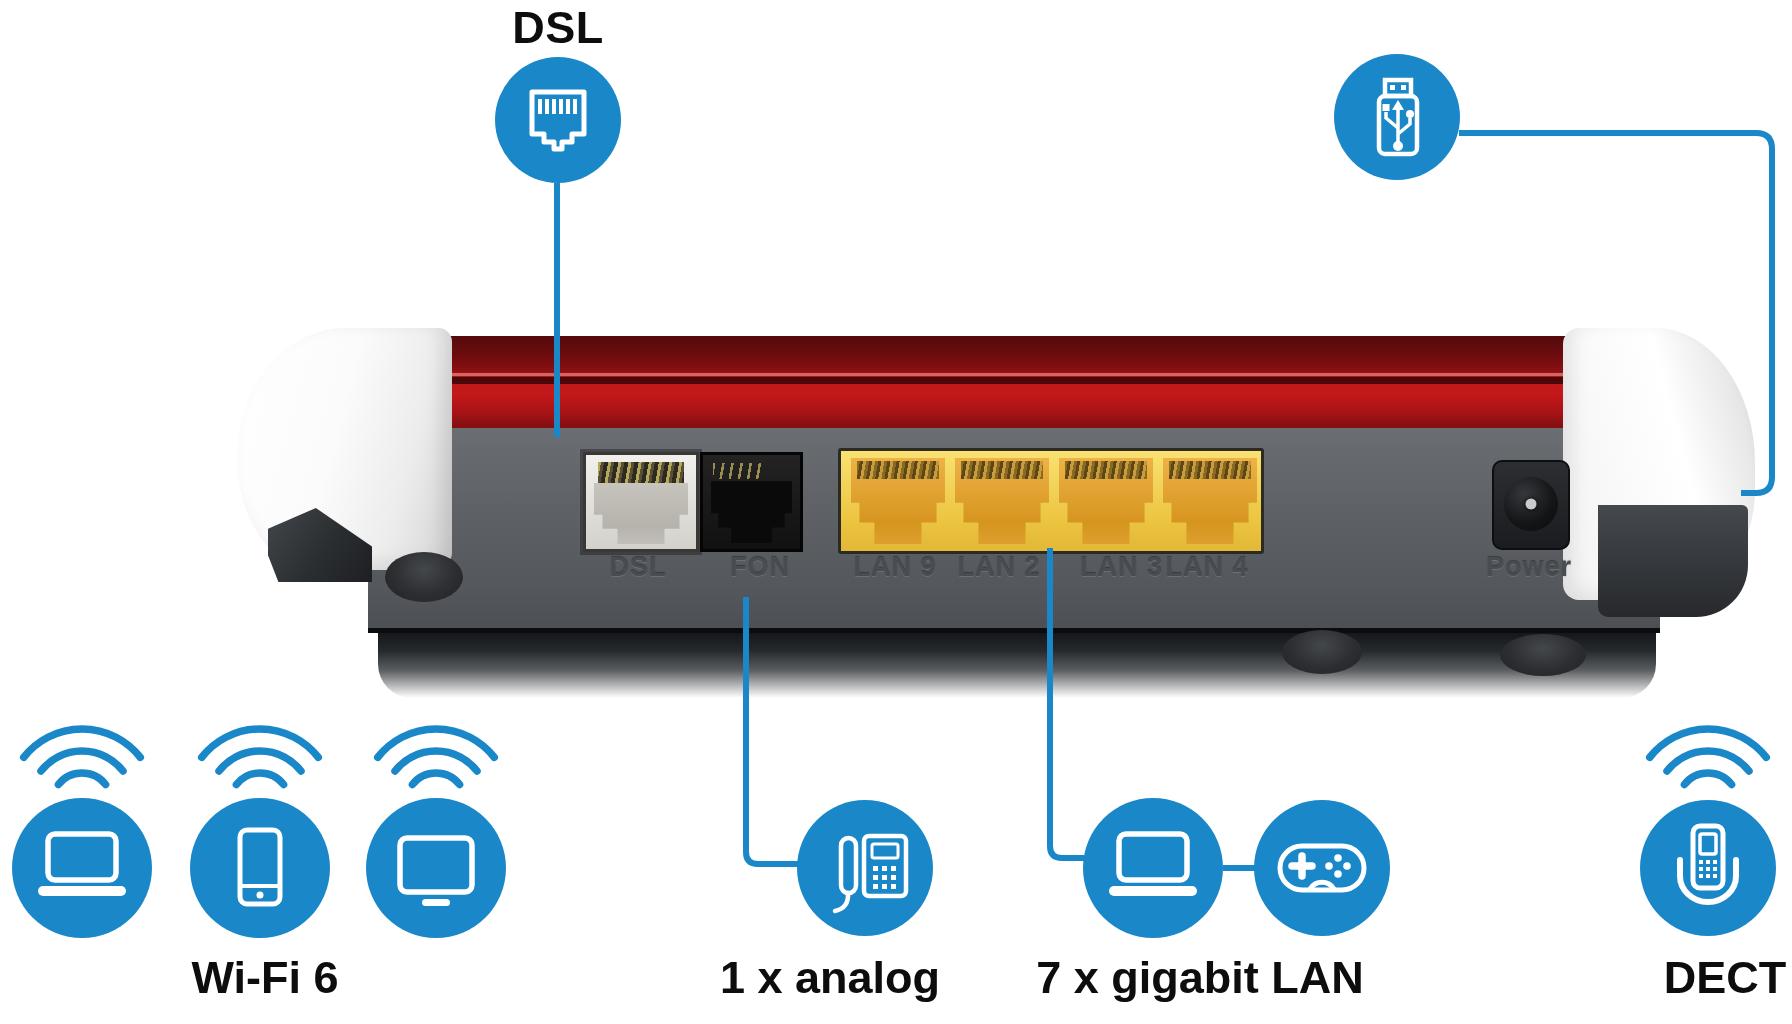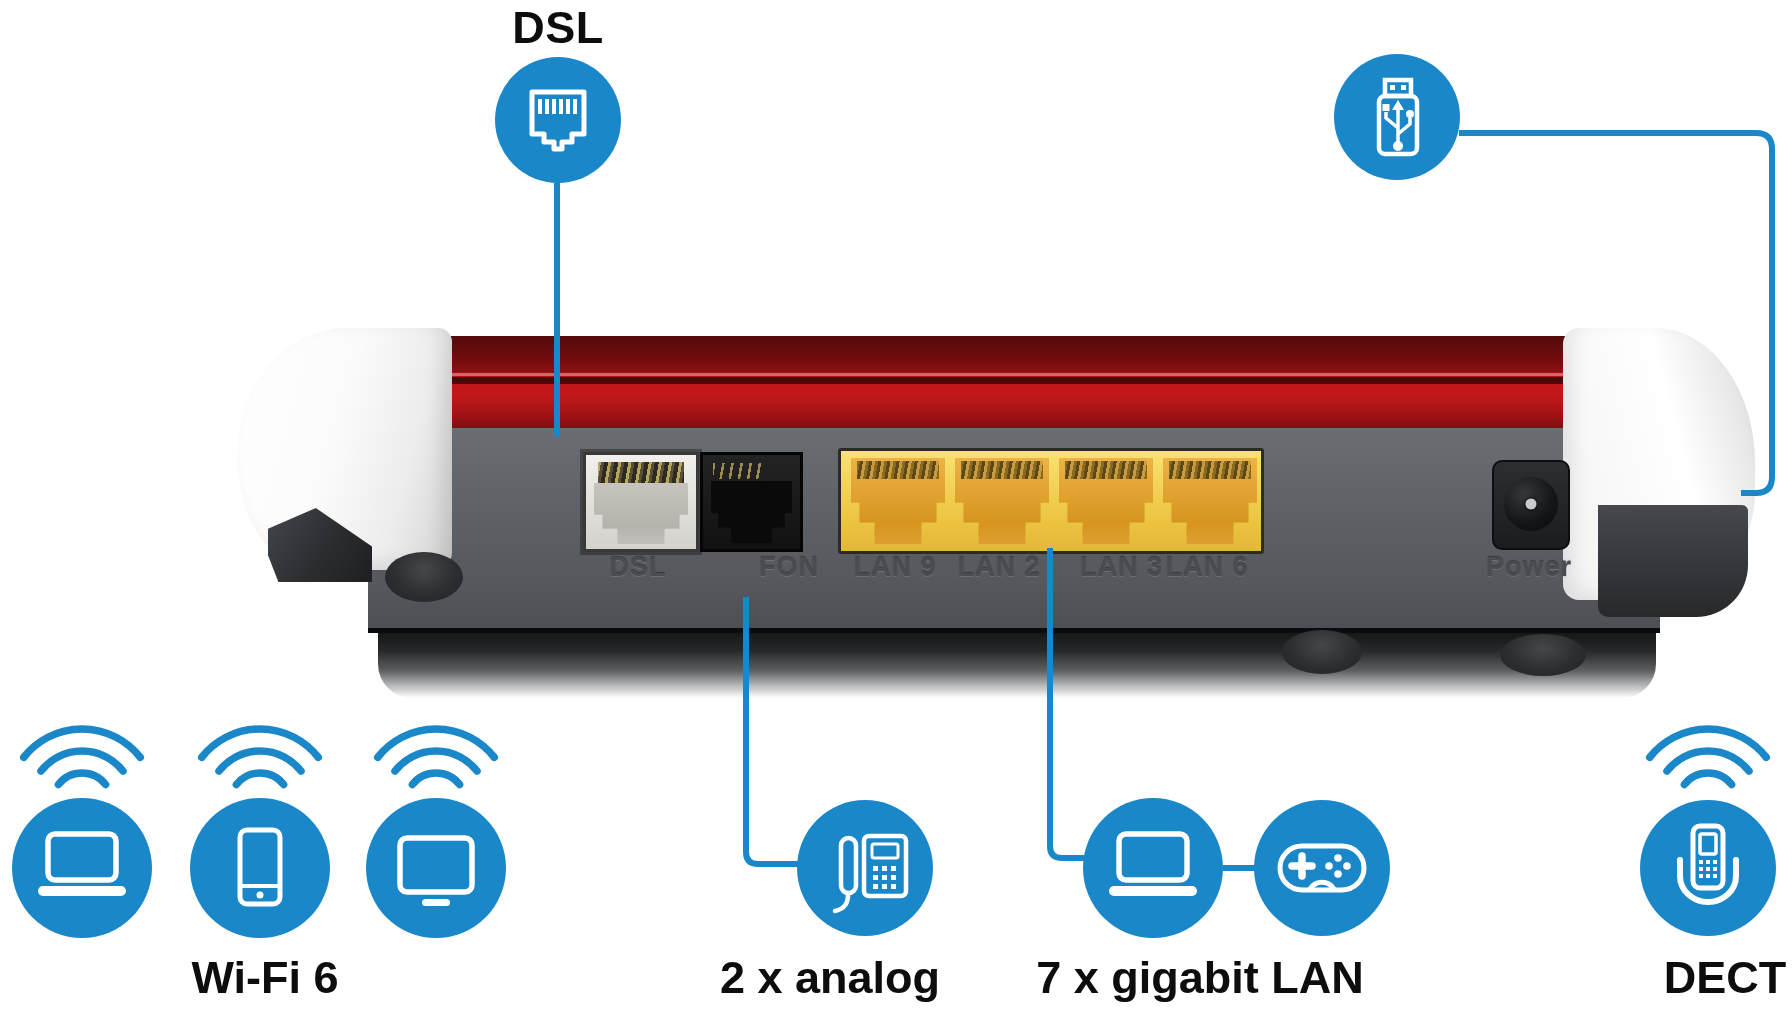--- a/index.html
+++ b/index.html
@@ -127,25 +127,25 @@
         <div class="lan-pins"></div>
       </div>
   </div>
   <div class="port power-port">
     <div class="power-circle">
       <div class="power-pin"></div>
     </div>
   </div>
 
   <div class="port-label" style="left:578px;">DSL</div>
-  <div class="port-label" style="left:729px;">FON</div>
+  <div class="port-label" style="left:700px;">FON</div>
   <div class="port-label" style="left:835px;">LAN 9</div>
   <div class="port-label" style="left:939px;">LAN 2</div>
   <div class="port-label" style="left:1043px;text-align:right;">LAN 3</div>
-  <div class="port-label" style="left:1147px;">LAN 6</div>
+  <div class="port-label" style="left:1147px;">LAN 4</div>
   <div class="port-label" style="left:1469px;">Power</div>
 
   <svg class="lines-svg">
     <g fill="none" stroke="#1a87c9" stroke-width="6">
       <path d="M557 183 V437"></path>
       <path d="M1459 133 H1756 Q1772 133 1772 149 V477 Q1772 493 1756 493 H1741"></path>
       <path d="M746 597 V852 Q746 864 758 864 H798"></path>
       <path d="M1050 548 V846 Q1050 858 1062 858 H1084"></path>
       <path d="M1223 868 H1255"></path>
     </g>
@@ -280,17 +280,17 @@
           <rect x="66" y="67" width="4" height="4"></rect>
           <rect x="73" y="67" width="4" height="4"></rect>
         <rect x="59" y="74" width="4" height="4"></rect>
           <rect x="66" y="74" width="4" height="4"></rect>
           <rect x="73" y="74" width="4" height="4"></rect>
       </g>
     </svg>
   </div>
 
   <div class="bottom-label" style="left:65px;width:400px;">Wi-Fi 6</div>
-  <div class="bottom-label" style="left:630px;width:400px;">2 x analog</div>
+  <div class="bottom-label" style="left:630px;width:400px;">1 x analog</div>
   <div class="bottom-label" style="left:950px;width:500px;">7 x gigabit LAN</div>
   <div class="bottom-label" style="left:1629px;width:192px;">DECT</div>
 
 </div>
 
 </body></html>

